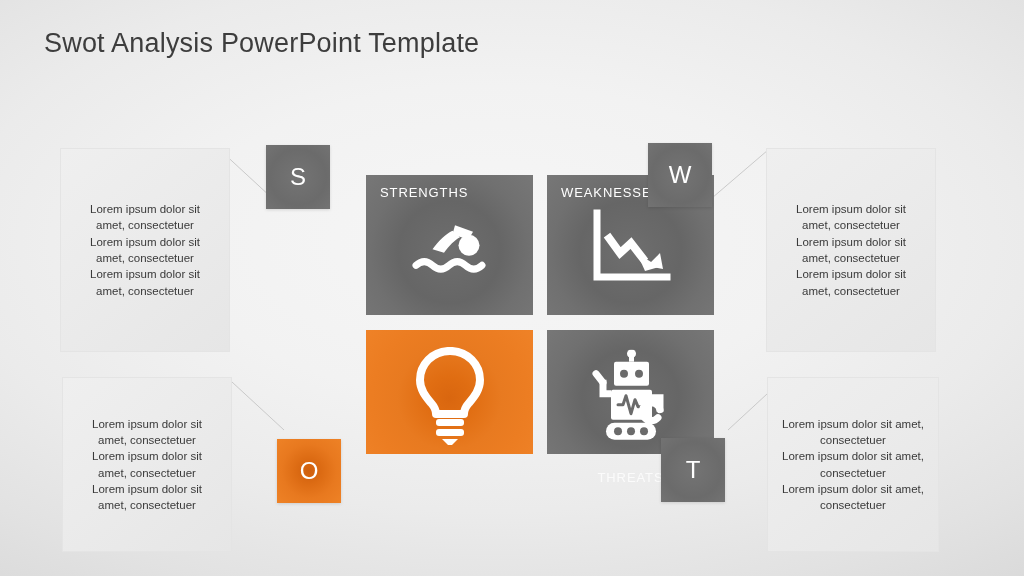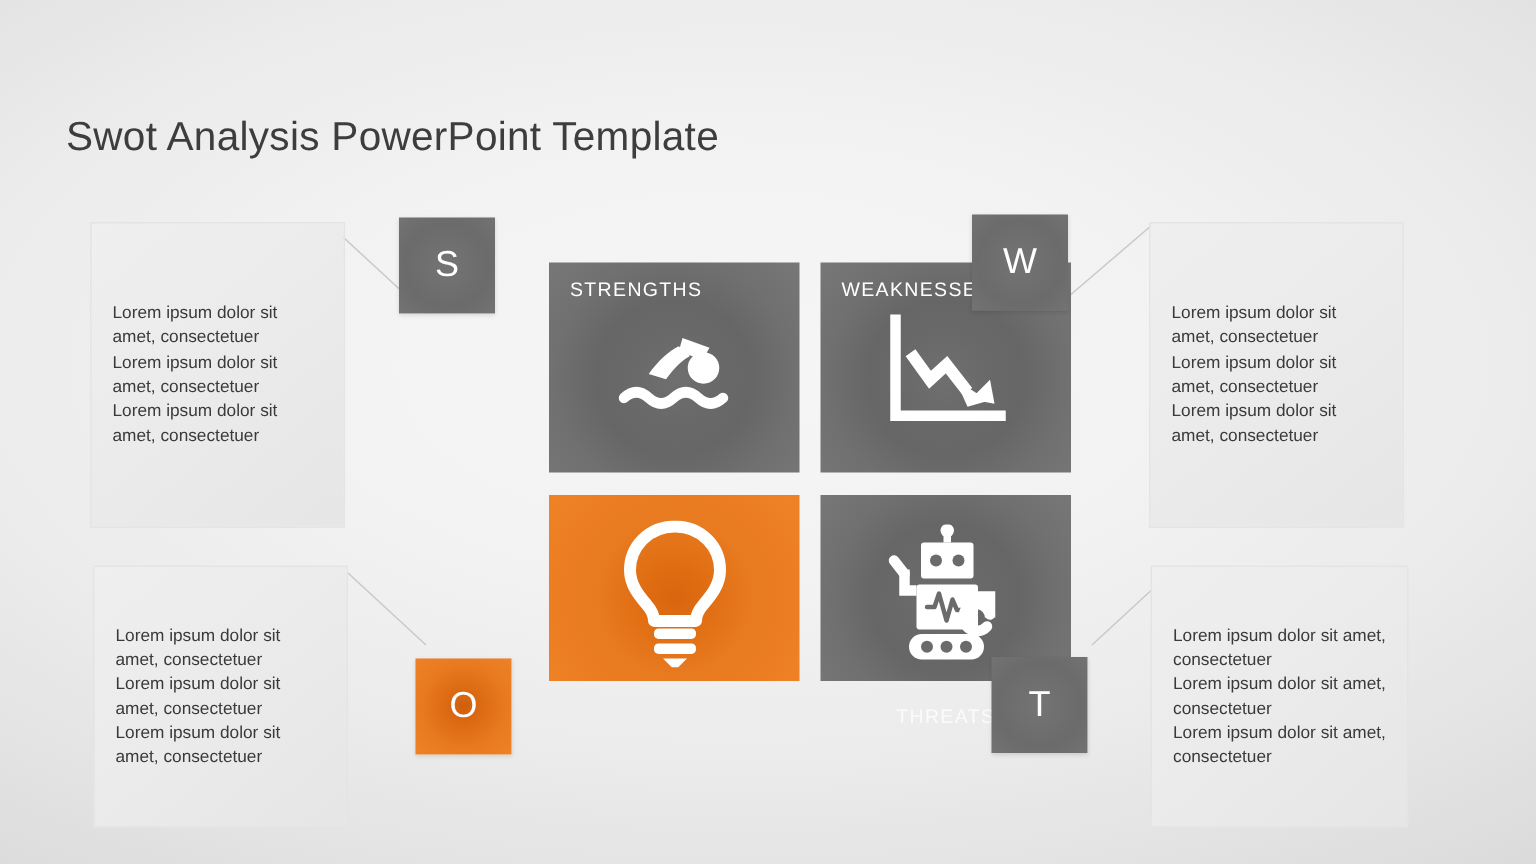--- a/index.html
+++ b/index.html
@@ -28,41 +28,41 @@
   
   #slide-title {
     position: absolute;
     left: 44px;
     top: 28px;
     font-size: 27px;
     font-weight: 400;
     letter-spacing: 0.2px;
     color: #3d3d3d;
     white-space: nowrap;
-    margin-top: 48px;
   }
 
   
   .connector {
     position: absolute;
     pointer-events: none;
   }
   .connector line {
     stroke: #c9c9c9;
     stroke-width: 1;
   }
 
   
   .panel {
     position: absolute;
     box-sizing: border-box;
     background: linear-gradient(140deg, #efefef 0%, #ebebeb 48%, #e6e6e6 100%);
     border: 1px solid #e4e4e4;
     display: flex;
     align-items: center;
+    text-align: center;
   }
   .panel-text {
     font-size: 11.5px;
     line-height: 1.42;
     color: #3a3a3a;
     white-space: pre-line;
     padding: 0 14px;
     width: 100%;
   }
 

